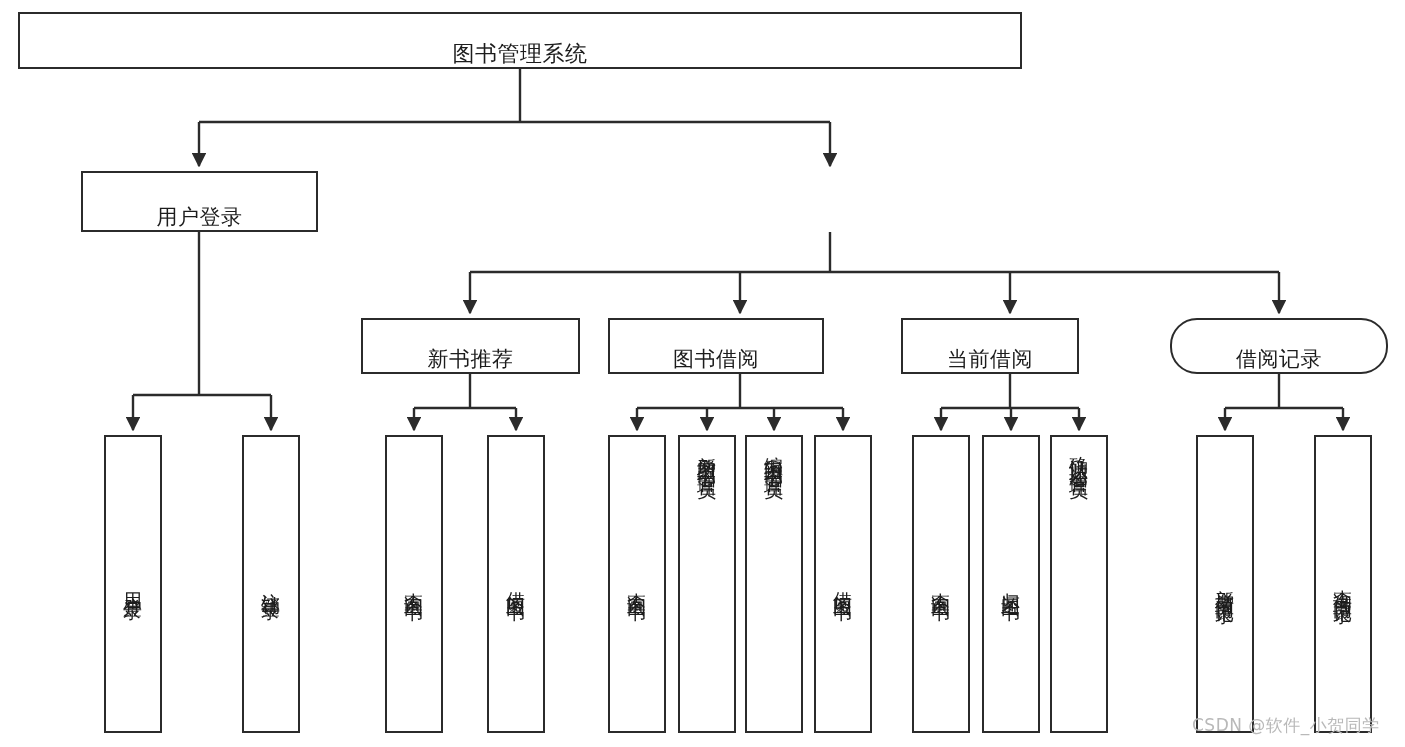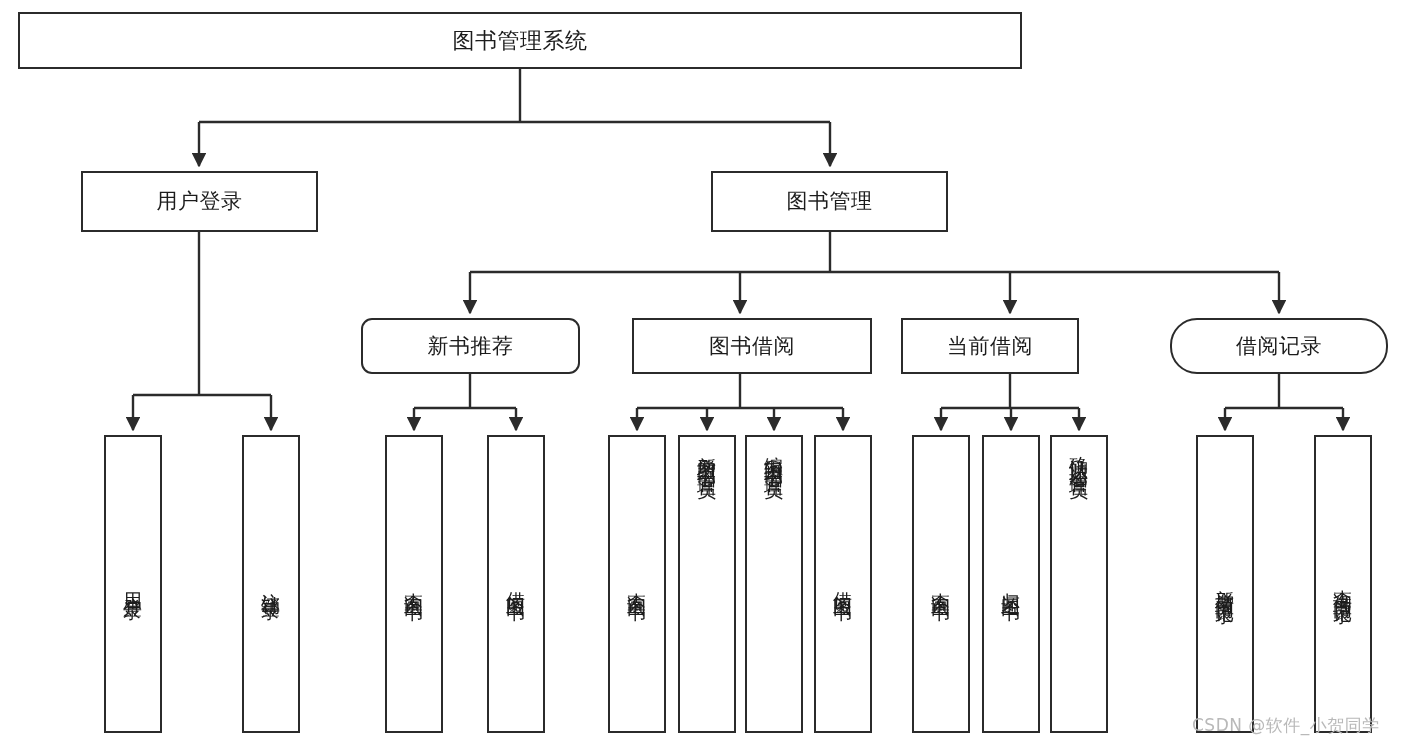--- a/index.html
+++ b/index.html
@@ -20,21 +20,21 @@
     left:0; top:0;
     width:1405px; height:747px;
     pointer-events:none;
   }
   .node{
     position:absolute;
     box-sizing:border-box;
     border:2.4px solid #2b2b2b;
     background:#ffffff;
     display:flex;
-    align-items:center;
+    align-items:flex-end;
     justify-content:center;
     color:#1c1c1c;
   }
   .node .lbl{
     display:block;
     line-height:1.18;
     white-space:nowrap;
     letter-spacing:0.5px;
   }
   
@@ -128,28 +128,25 @@
     </g>
   </svg>
 
   <div class="node h root" style="left:18px; top:12px; width:1004px; height:57px;">
     <span class="lbl">图书管理系统</span>
   </div>
 
   <div class="node h" style="left:81px; top:171px; width:237px; height:61px;">
     <span class="lbl">用户登录</span>
   </div>
-  <div class="node h" style="left:711px; top:171px; width:237px; height:61px;">
-    <span class="lbl">图书管理</span>
-  </div>
-
-  <div class="node h" style="left:361px; top:318px; width:219px; height:56px;border-radius:11px;">
+
+  <div class="node h" style="left:361px; top:318px; width:219px; height:56px;">
     <span class="lbl">新书推荐</span>
   </div>
-  <div class="node h" style="left:632px; top:318px; width:240px; height:56px;">
+  <div class="node h" style="left:608px; top:318px; width:216px; height:56px;">
     <span class="lbl">图书借阅</span>
   </div>
   <div class="node h" style="left:901px; top:318px; width:178px; height:56px;">
     <span class="lbl">当前借阅</span>
   </div>
   <div class="node h" style="left:1170px; top:318px; width:218px; height:56px;border-radius:27px;">
     <span class="lbl">借阅记录</span>
   </div>
 
   <div class="node v" style="left:104px; top:435px; width:58px; height:298px;">

